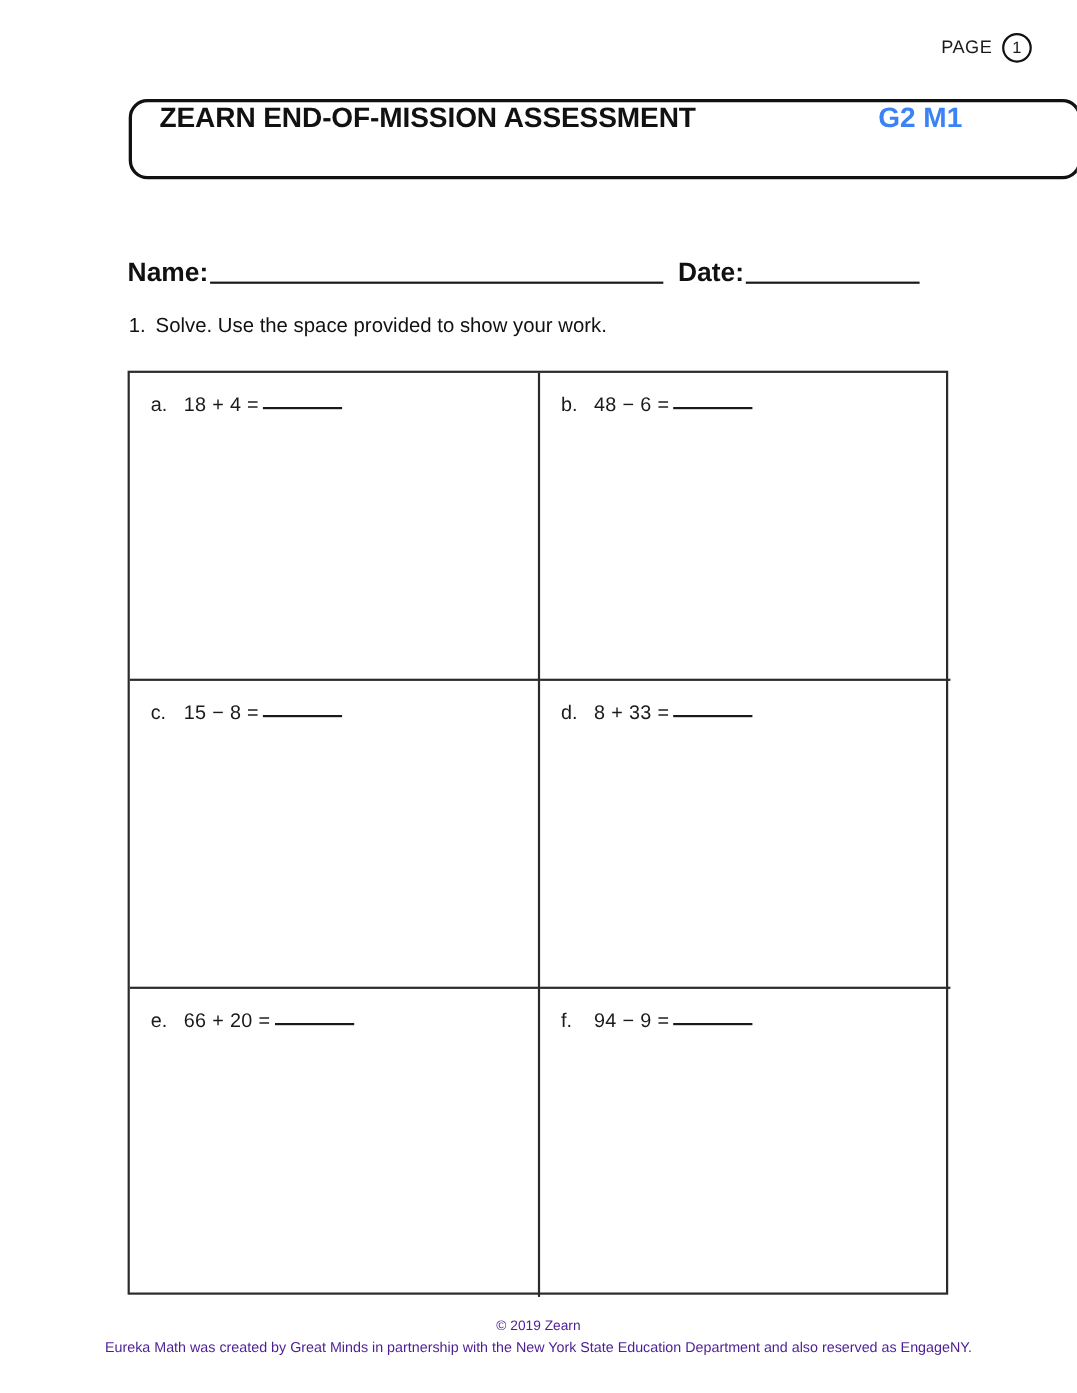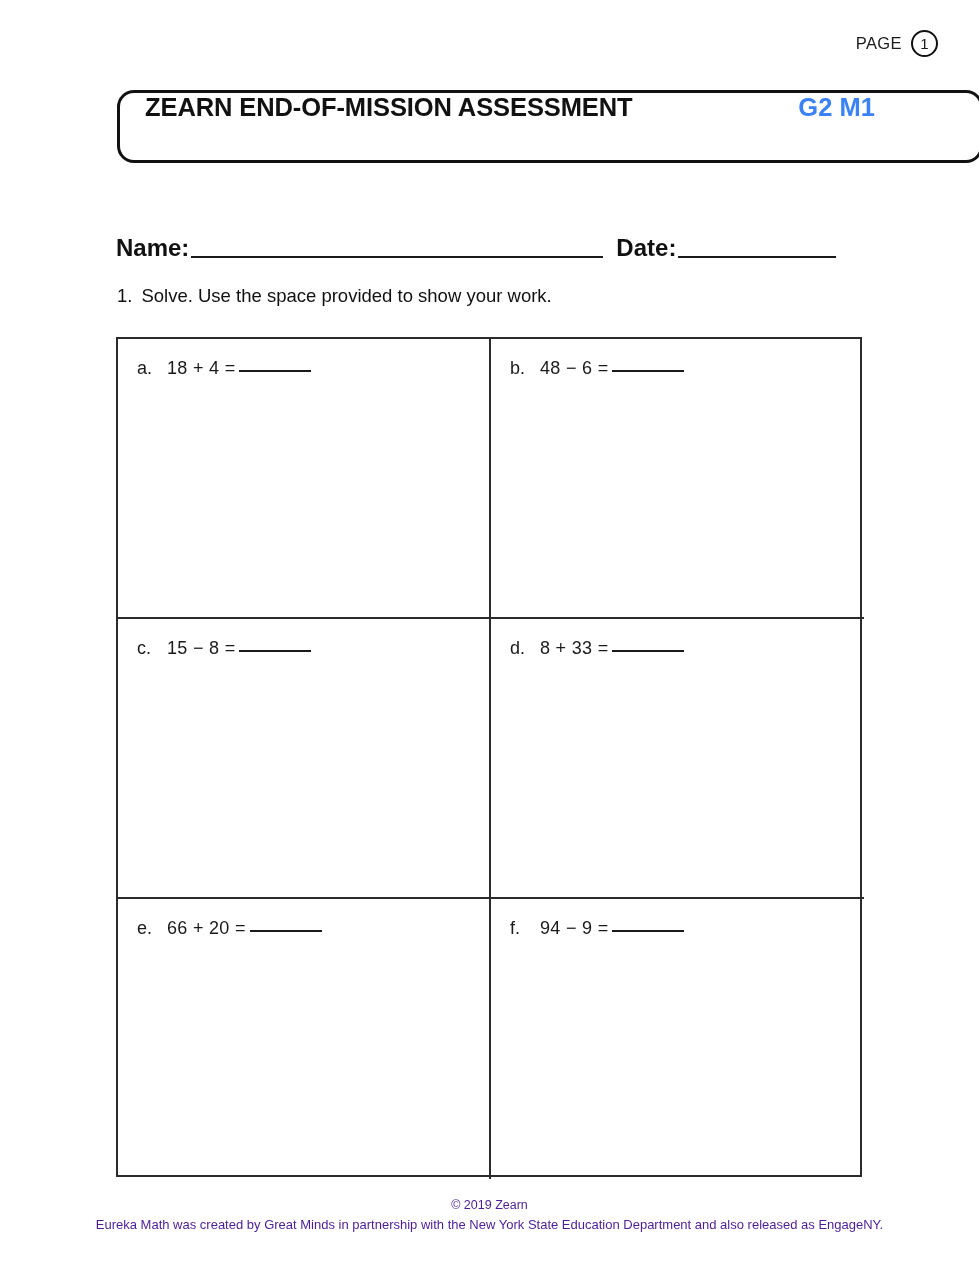--- a/index.html
+++ b/index.html
@@ -263,14 +263,14 @@
       <span class="c-letter">f.</span>
       <span class="c-expr">94 − 9 =</span>
       <span class="c-blank"></span>
     </div>
   </div>
 
 </div>
 
 <div class="footer">
   <div class="f-copy">© 2019 Zearn</div>
-  <div class="f-line">Eureka Math was created by Great Minds in partnership with the New York State Education Department and also released as EngageNY.</div>
+  <div class="f-line">Eureka Math was created by Great Minds in partnership with the New York State Education Department and also reserved as EngageNY.</div>
 </div>
 
 </body></html>

